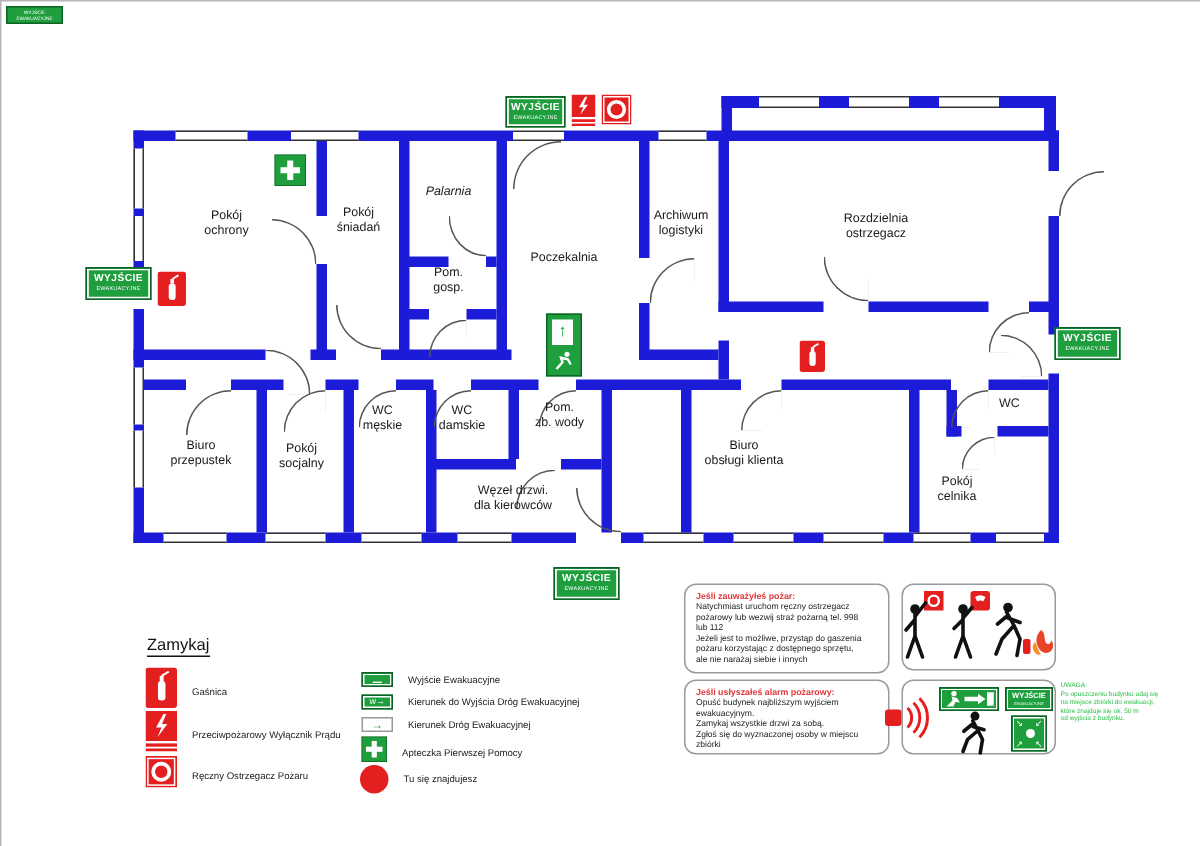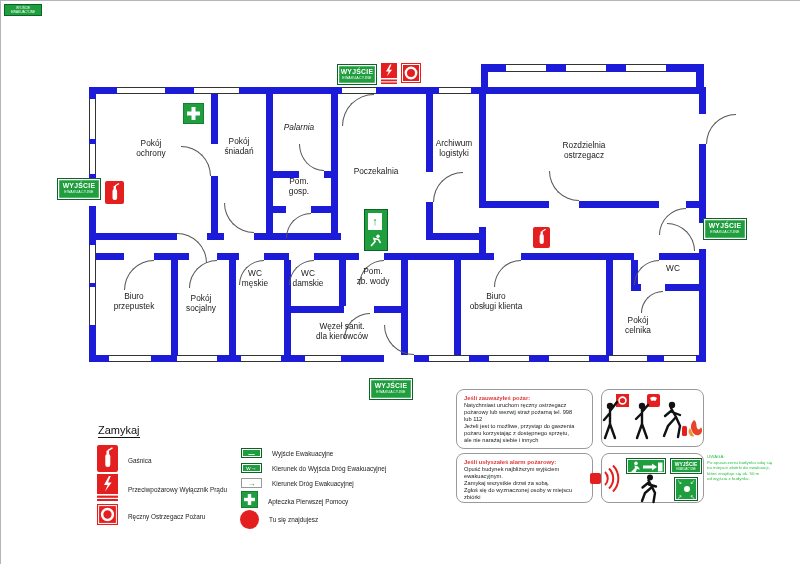--- a/index.html
+++ b/index.html
@@ -181,21 +181,21 @@
     <div class="room" style="left:9px;top:205px;width:72px;">Biuro
 przepustek</div>
     <div class="room" style="left:85px;top:207px;width:54px;">Pokój
 socjalny</div>
     <div class="room" style="left:143px;top:182px;width:46px;">WC
 męskie</div>
     <div class="room" style="left:196px;top:182px;width:46px;">WC
 damskie</div>
     <div class="room" style="left:256px;top:180px;width:56px;">Pom.
 zb. wody</div>
-    <div class="room" style="left:203px;top:235px;width:100px;">Węzeł sanit.
+    <div class="room" style="left:203px;top:235px;width:100px;">Węzeł drzwi.
 dla kierowców</div>
     <div class="room" style="left:347px;top:205px;width:120px;">Biuro
 obsługi klienta</div>
     <div class="room" style="left:519px;top:229px;width:60px;">Pokój
 celnika</div>
     <div class="room" style="left:564px;top:177px;width:40px;">WC</div>
 
     <div class="abs" style="left:94px;top:16px;z-index:5;">
       <svg width="21" height="21">
           <rect width="21" height="21" fill="#1f9e3e" stroke="#0c6325"></rect>

